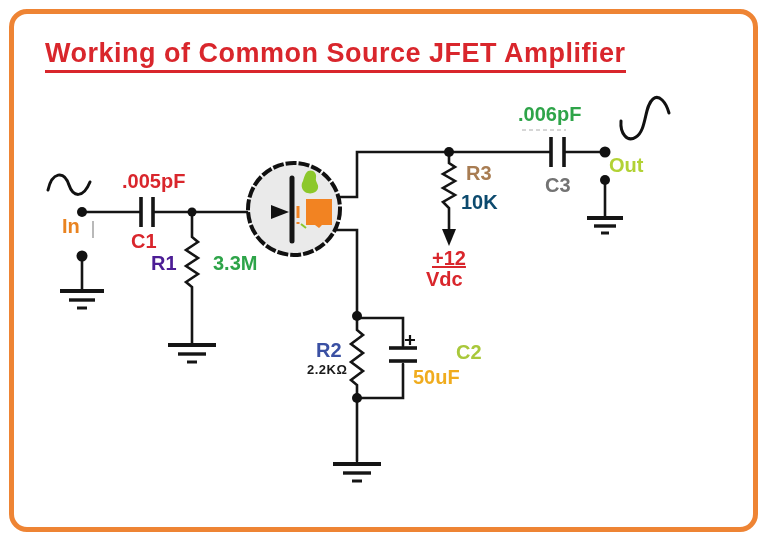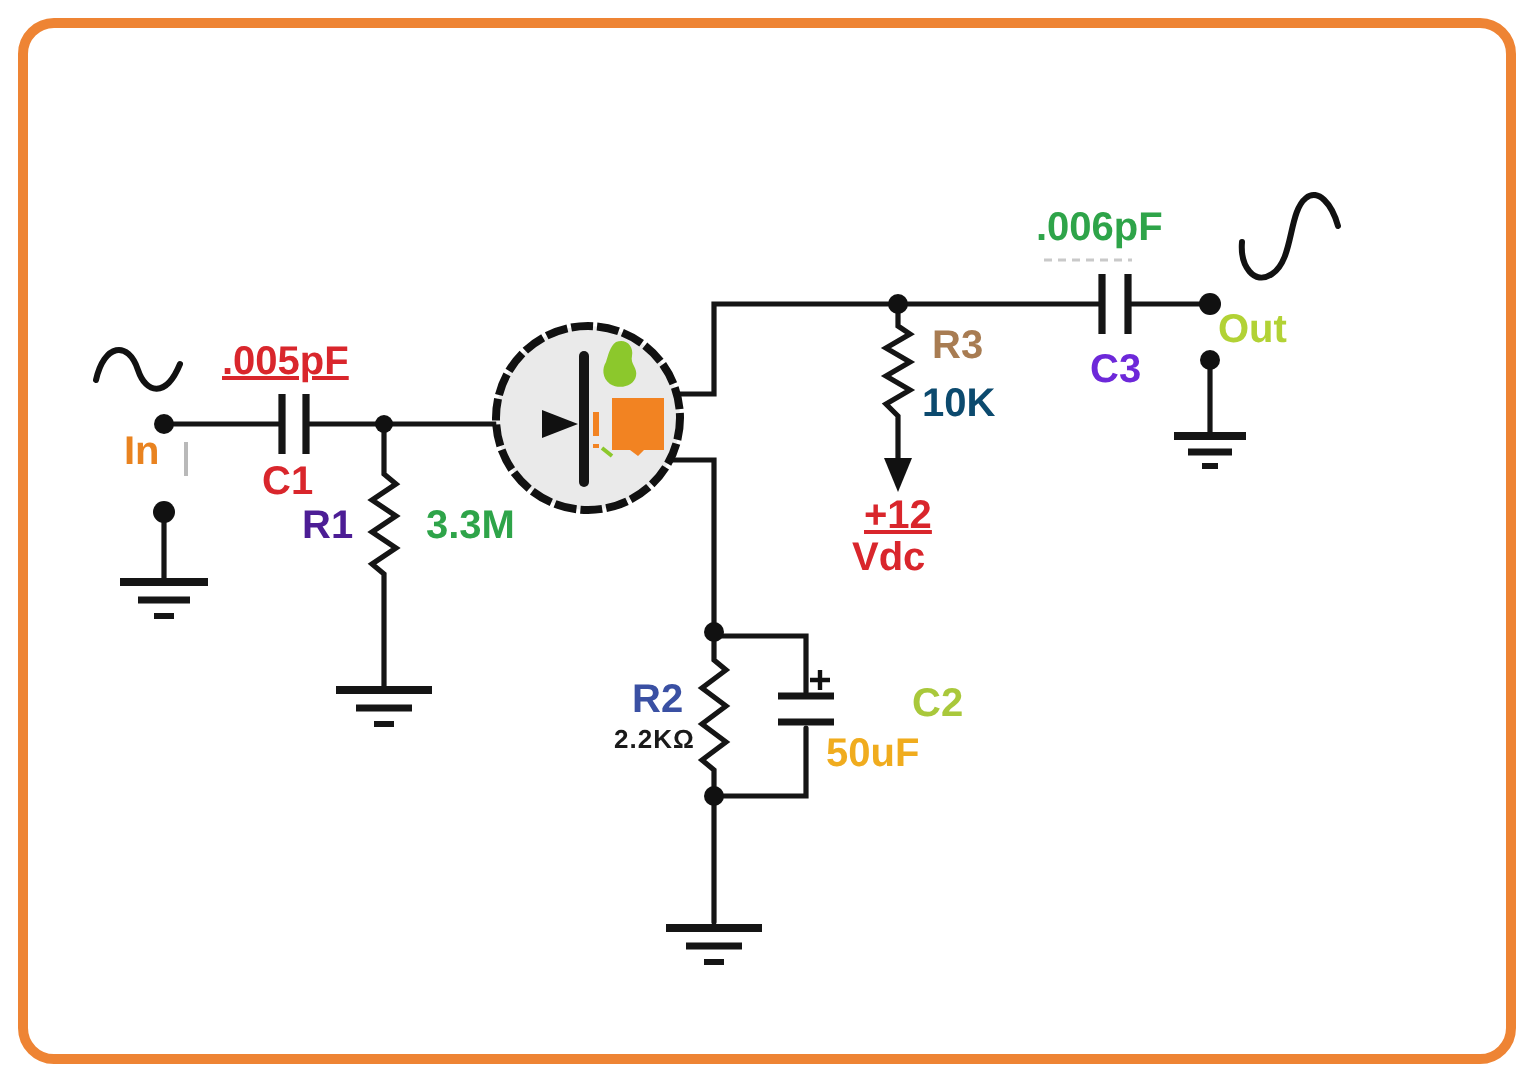--- a/index.html
+++ b/index.html
@@ -28,20 +28,21 @@
   .node{fill:#111;}
   .sine{stroke:#111;stroke-width:3;fill:none;stroke-linecap:round;}
 </style>
 </head>
 <body>
 
 <div id="stage">
 
   <div class="frame" style="border-color: rgb(238, 132, 52);"></div>
 
+  <div class="title" style="color: rgb(217, 38, 44);">Working of Common Source JFET Amplifier</div>
 
   <svg class="circuit" width="768" height="541" viewBox="0 0 768 541">
 
     <path class="sine" d="M48,190 C52,172 64,170 69,185 C73,197 83,199 90,182"></path>
 
     <path class="sine" d="M621,121 C620,133 627,143 636,137 C647,130 644,106 653,99 C659,94 666,102 669,113"></path>
 
     <g>
       <path class="wire" d="M82,212 H140"></path>
       <path class="wire" d="M154,212 H284"></path>
@@ -114,34 +115,34 @@
         <path class="gnd2" d="M594,226 H616"></path>
         <path class="gnd3" d="M601,233 H609"></path>
     </g>
 
     <path d="M522,130 H566" stroke="#C9C9C9" stroke-width="1.5" stroke-dasharray="4 3" fill="none"></path>
     <path d="M93,221 V238" stroke="#B9B9B9" stroke-width="2" fill="none"></path>
   </svg>
 
   <div class="lbl" style="left: 62px; top: 216px; color: rgb(233, 131, 32);">In</div>
 
-  <div class="lbl big" style="left: 111px; top: 171px; color: rgb(217, 38, 44); text-decoration: underline;">.005pF</div>
+  <div class="lbl big" style="left: 122px; top: 171px; color: rgb(217, 38, 44);">.005pF</div>
   <div class="lbl big" style="left: 131px; top: 231px; color: rgb(217, 38, 44);">C1</div>
 
   <div class="lbl" style="left: 151px; top: 253px; color: #4c1d95;">R1</div>
   <div class="lbl" style="left: 213px; top: 253px; color: rgb(46, 164, 73);">3.3M</div>
 
   <div class="lbl" style="left: 466px; top: 163px; color: rgb(168, 124, 82);">R3</div>
   <div class="lbl" style="left: 461px; top: 192px; color: #0c4a6e;">10K</div>
 
   <div class="lbl" style="left: 432px; top: 248px; color: rgb(217, 38, 44); text-decoration: underline;">+12</div>
   <div class="lbl" style="left: 426px; top: 269px; color: rgb(217, 38, 44); text-align: center;">Vdc</div>
 
   <div class="lbl big" style="left: 518px; top: 104px; color: rgb(46, 164, 73);">.006pF</div>
-  <div class="lbl big" style="left: 545px; top: 175px; color: #6d28d9;">C3</div>
+  <div class="lbl big" style="left: 545px; top: 175px; color: #737373;">C3</div>
 
   <div class="lbl" style="left: 609px; top: 155px; color: rgb(178, 210, 53);">Out</div>
 
   <div class="lbl" style="left: 316px; top: 340px; color: rgb(58, 80, 163);">R2</div>
   <div class="lbl small" style="left: 307px; top: 363px; color: rgb(26, 26, 26);">2.2KΩ</div>
 
   <div class="lbl" style="left: 456px; top: 342px; color: rgb(169, 200, 59);">C2</div>
   <div class="lbl" style="left: 413px; top: 367px; color: rgb(240, 172, 30);">50uF</div>
 
 </div>

